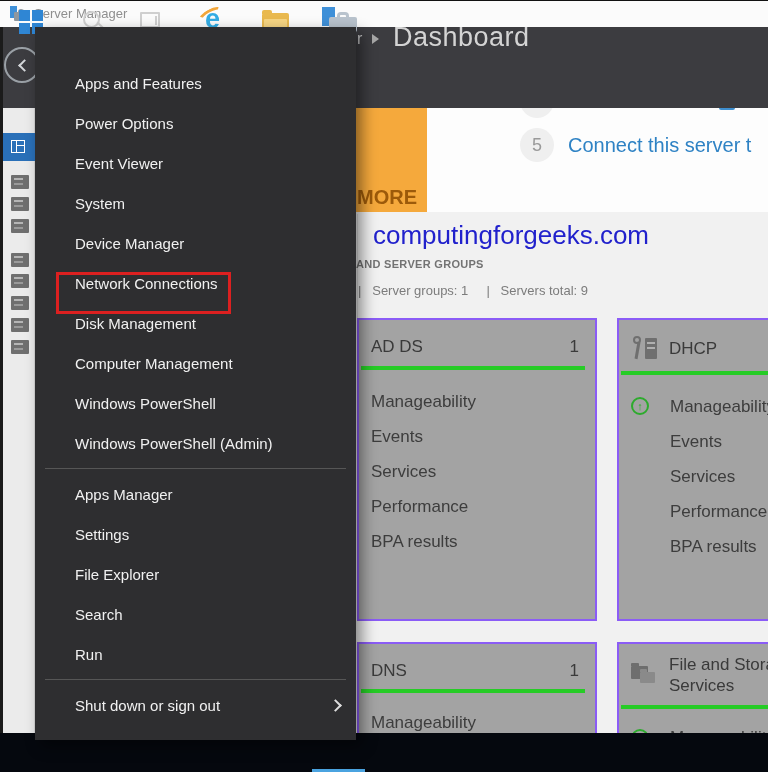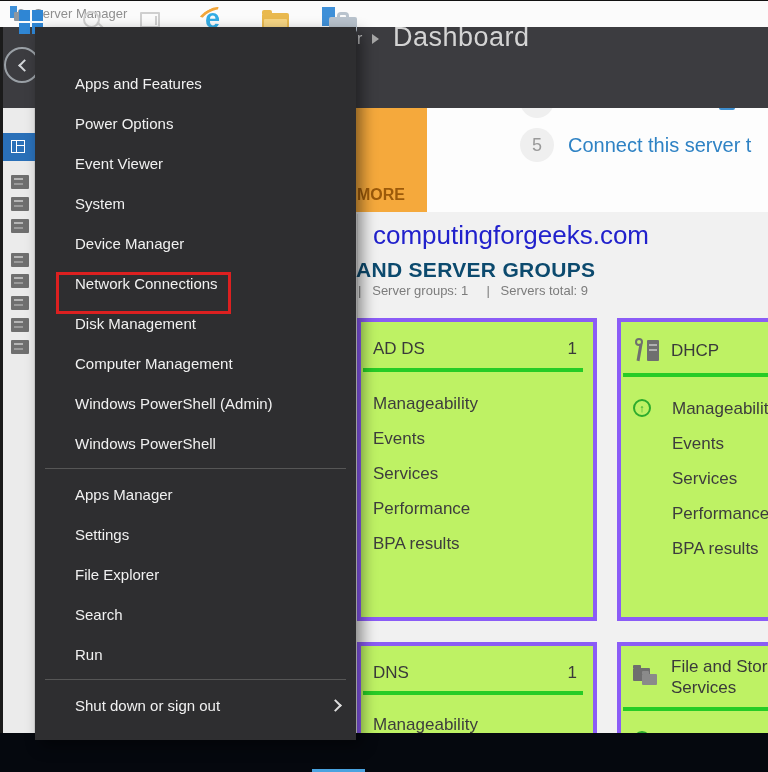--- a/index.html
+++ b/index.html
@@ -35,35 +35,35 @@
   .sb-dash-icon i{position:absolute;background:#fff;}
   .sb-dash-icon .b1{left:4px;top:0;width:1px;height:11px;}
   .sb-dash-icon .b2{left:5px;top:4px;width:7px;height:1px;}
   .sb-role{left:11px;width:18px;height:14px;background:#6f6f6f;border-radius:1px;}
   .sb-role::after{content:"";position:absolute;left:3px;top:3px;width:9px;height:2px;background:#b5b5b5;}
   .sb-role::before{content:"";position:absolute;left:3px;top:8px;width:9px;height:2px;background:#9a9a9a;}
 
   
   .welcome{left:340px;top:108px;width:428px;height:104px;background:#fdfdfd;z-index:1;}
   .orange-tile{left:340px;top:108px;width:87px;height:104px;background:var(--orange);z-index:1;}
-  .more-label{left:357px;top:186px;font-size:16px;font-weight:bold;color:#9c5a0a;z-index:1;}
+  .more-label{left:357px;top:186px;font-size:20px;font-weight:bold;color:#9c5a0a;z-index:1;}
   .circle4{left:520px;top:84px;width:34px;height:34px;background:#efefef;border-radius:50%;z-index:2;}
   .circle5{left:520px;top:128px;width:34px;height:34px;background:#efefef;border-radius:50%;z-index:2;
            display:flex;align-items:center;justify-content:center;font-size:18px;color:#9a9a9a;}
   .step-link{left:568px;top:134px;font-size:20px;color:var(--link-blue);white-space:nowrap;z-index:2;}
   .hide-frag{left:719px;top:104px;width:16px;height:6px;background:#3e8fd0;border-radius:2px;z-index:2;}
 
   
   .watermark{left:373px;top:220px;font-size:26px;color:var(--watermark-blue);z-index:2;}
-  .roles-heading{left:356px;top:258px;font-size:21px;font-weight:bold;color:#0c4a6e;letter-spacing:.3px;}
+  .roles-heading{left:356px;top:258px;font-size:11px;font-weight:bold;color:#737373;letter-spacing:.3px;}
   .roles-meta{left:358px;top:283px;font-size:13px;color:#7c7c7c;white-space:pre;}
   .vline{left:357px;top:214px;width:1px;height:104px;background:#dcdcdc;}
 
   
-  .card{background:#bef264;border:4px solid #8b5cf6;z-index:1;}
+  .card{background:#a3a3a3;border:2px solid #8b5cf6;z-index:1;}
   .card-head{position:relative;display:flex;align-items:center;padding:16px 16px 0 12px;}
   .card-title{font-size:17px;color:#3a3a3a;line-height:1.25;}
   .card-count{margin-left:auto;font-size:17px;color:#3a3a3a;}
   .green-line{height:4px;background:var(--accent-green);margin:9px 10px 0 2px;}
   .card-rows{padding:14px 0 0 12px;}
   .card-row{position:relative;height:35px;font-size:17px;color:#3d3d3d;display:flex;align-items:center;}
   .row-indent{padding-left:39px;}
   .status-ring{position:absolute;left:0;top:8px;width:18px;height:18px;border:2px solid var(--status-green);border-radius:50%;
                display:flex;align-items:center;justify-content:center;}
   .status-ring::before{content:"\2191";font-size:11px;font-weight:bold;color:var(--status-green);line-height:1;}
@@ -268,22 +268,22 @@
 <div class="abs winx">
   <ul>
     <li class="mi">Apps and Features</li>
     <li class="mi">Power Options</li>
     <li class="mi">Event Viewer</li>
     <li class="mi">System</li>
     <li class="mi">Device Manager</li>
     <li class="mi">Network Connections</li>
     <li class="mi">Disk Management</li>
     <li class="mi">Computer Management</li>
+    <li class="mi">Windows PowerShell</li>
     <li class="mi">Windows PowerShell (Admin)</li>
-    <li class="mi">Windows PowerShell</li>
     <li class="sep"></li>
     <li class="mi">Apps Manager</li>
     <li class="mi">Settings</li>
     <li class="mi">File Explorer</li>
     <li class="mi">Search</li>
     <li class="mi">Run</li>
     <li class="sep"></li>
     <li class="mi">
       <span>Shut down or sign out</span>
       <span class="chev"></span>

